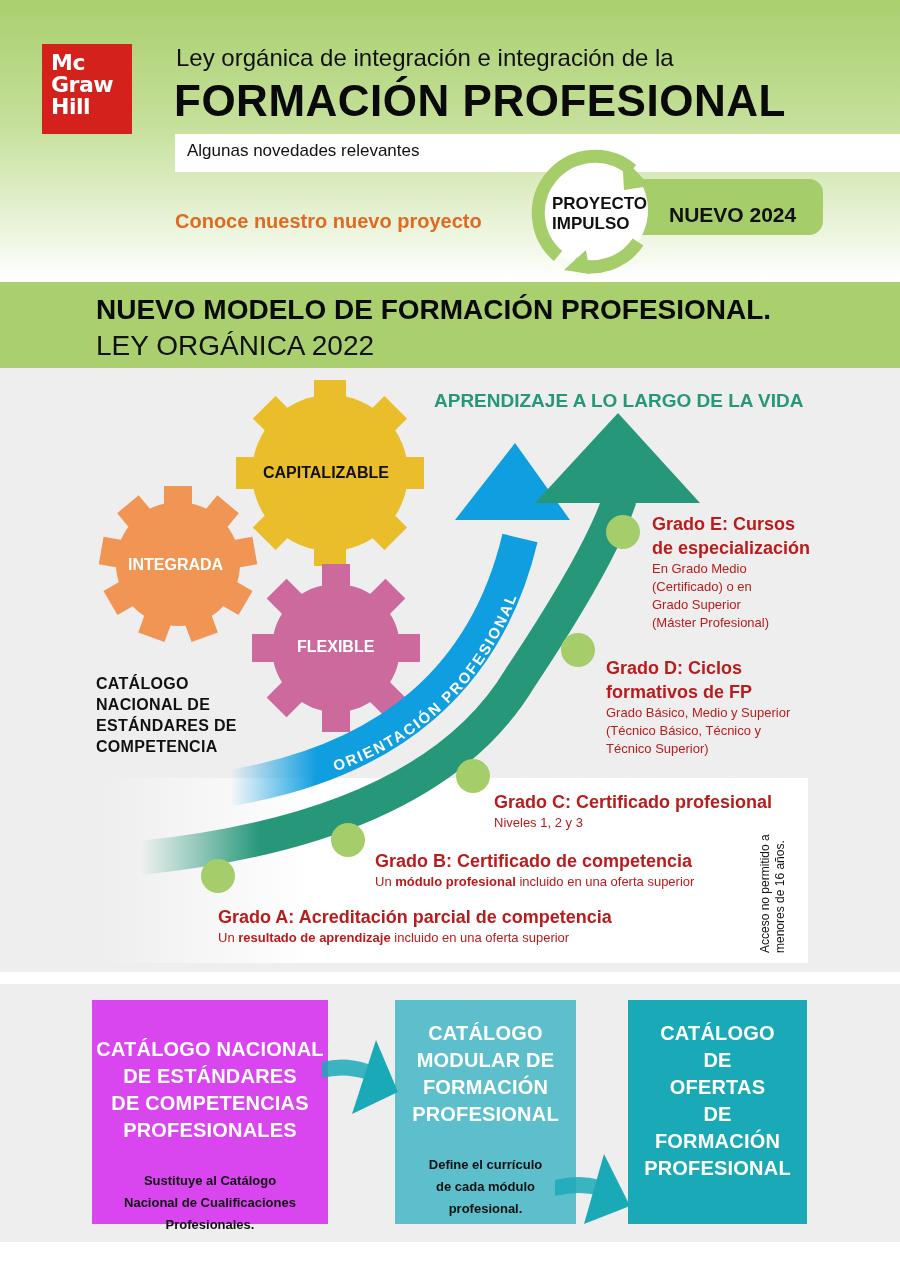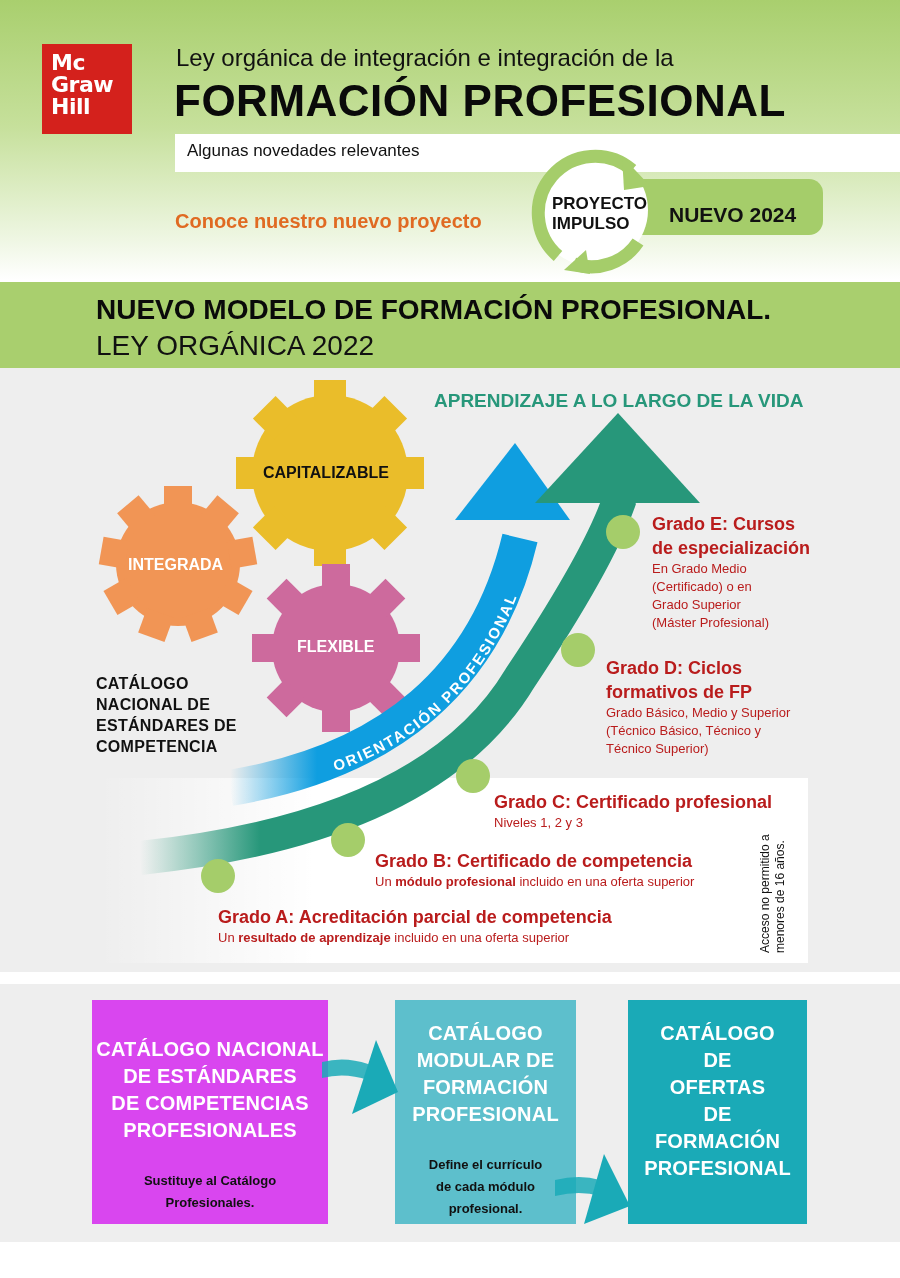--- a/index.html
+++ b/index.html
@@ -221,20 +221,21 @@
 </div>
 
 <div class="flow">
   <div class="cbox cbox1">
     <div class="ct">CATÁLOGO NACIONAL</div>
     <div class="ct">DE ESTÁNDARES</div>
     <div class="ct">DE COMPETENCIAS</div>
     <div class="ct">PROFESIONALES</div>
     <div class="cd">
       <div>Sustituye al Catálogo</div>
+      <div>Nacional de Cualificaciones</div>
       <div>Profesionales.</div>
     </div>
   </div>
   <div class="cbox cbox2">
     <div class="ct">CATÁLOGO</div>
     <div class="ct">MODULAR DE</div>
     <div class="ct">FORMACIÓN</div>
     <div class="ct">PROFESIONAL</div>
     <div class="cd">
       <div>Define el currículo</div>

